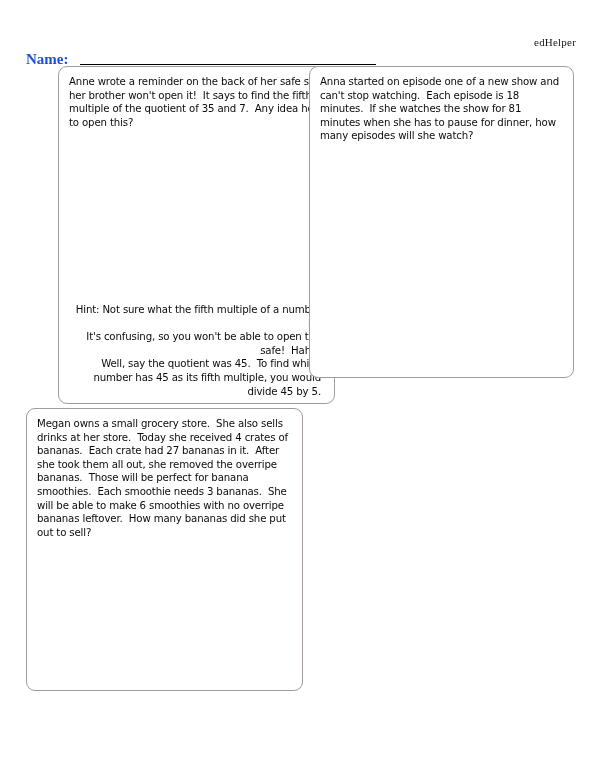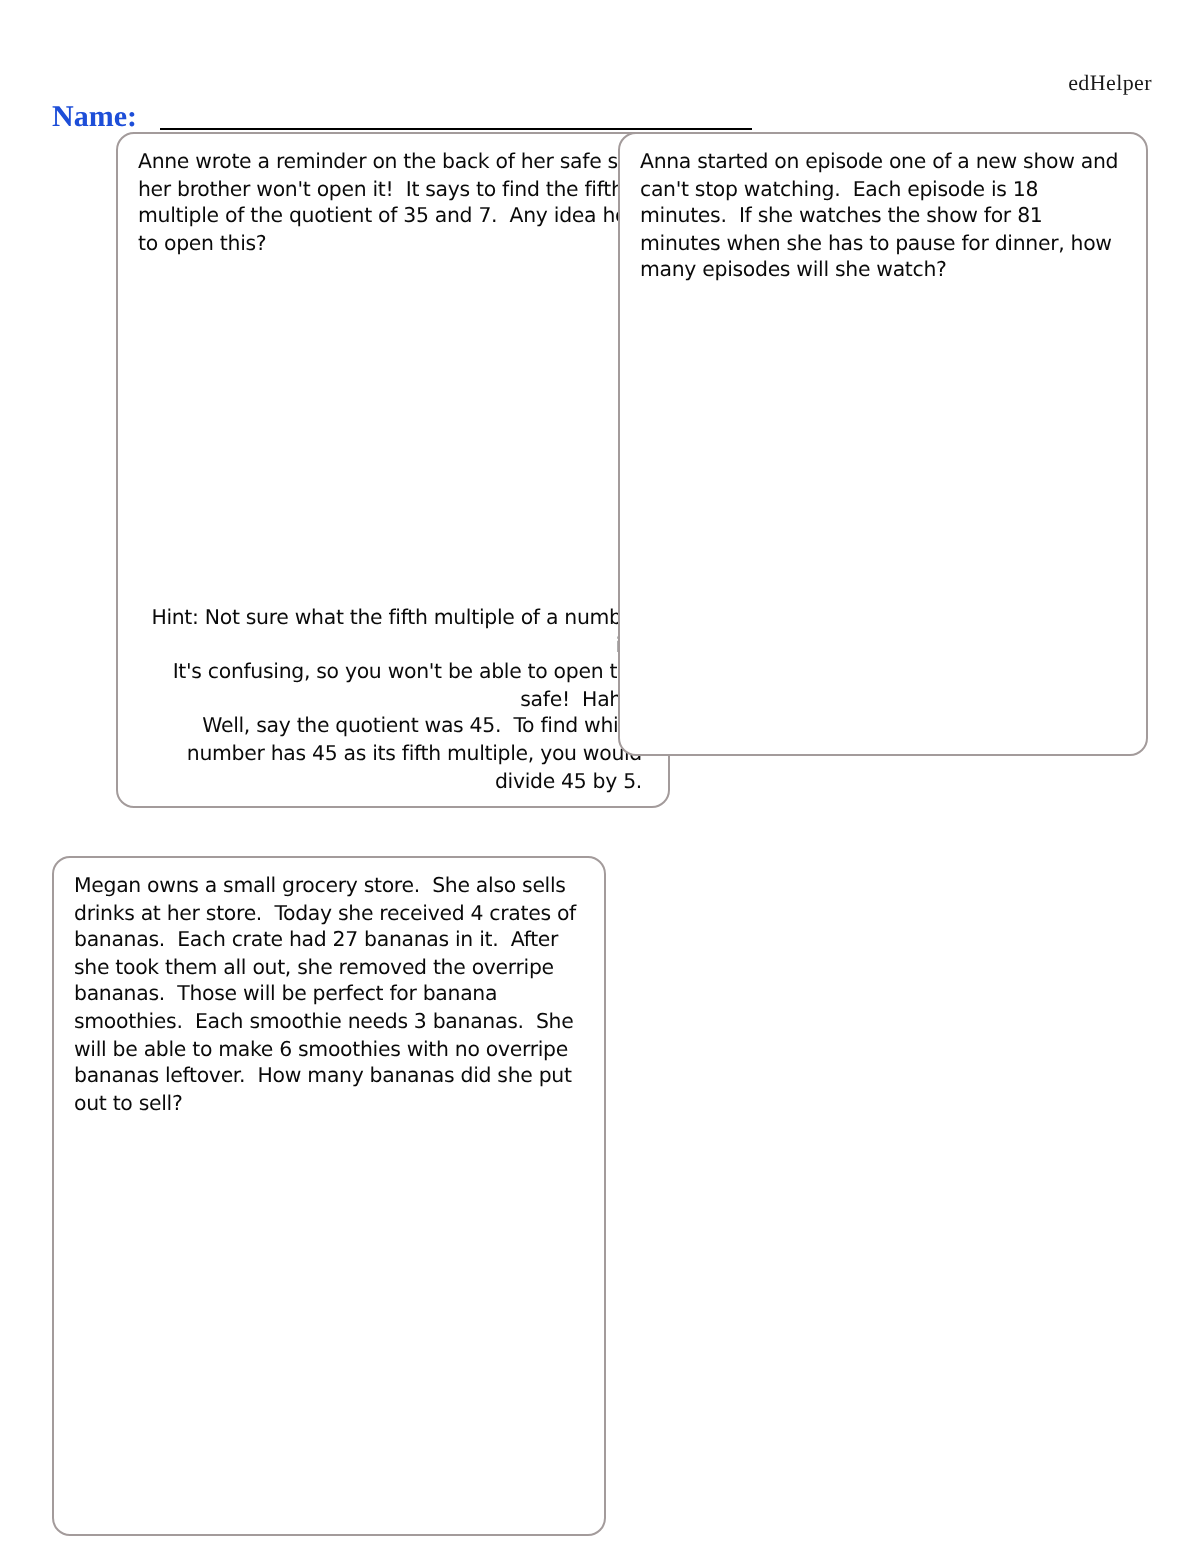--- a/index.html
+++ b/index.html
@@ -70,23 +70,23 @@
     margin-left: 32px;
   }
   .box-2 {
     left: 309px;
     top: 66px;
     width: 265px;
     height: 312px;
   }
   .box-3 {
     left: 26px;
-    top: 428px;
+    top: 408px;
     width: 277px;
-    height: 340px;
+    height: 283px;
   }
 
   .box-inner {
     position: relative;
     width: 100%;
     height: 100%;
   }
 
   .ptext, .hint {
     font-family: "DejaVu Sans", sans-serif;

